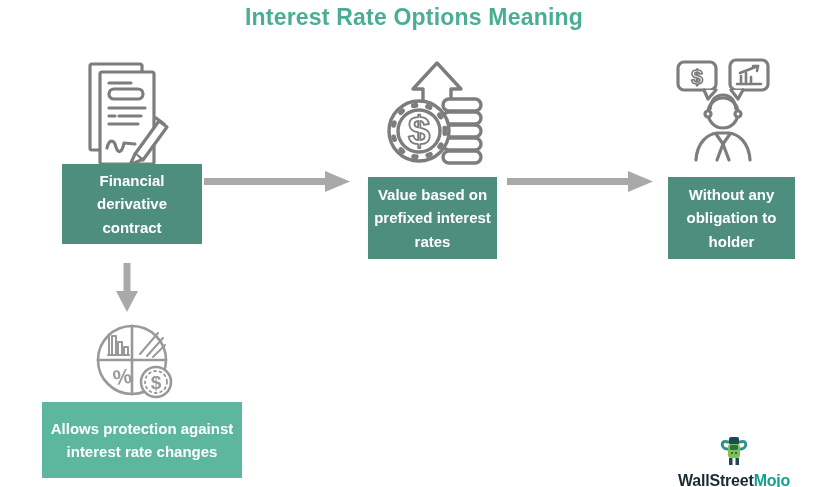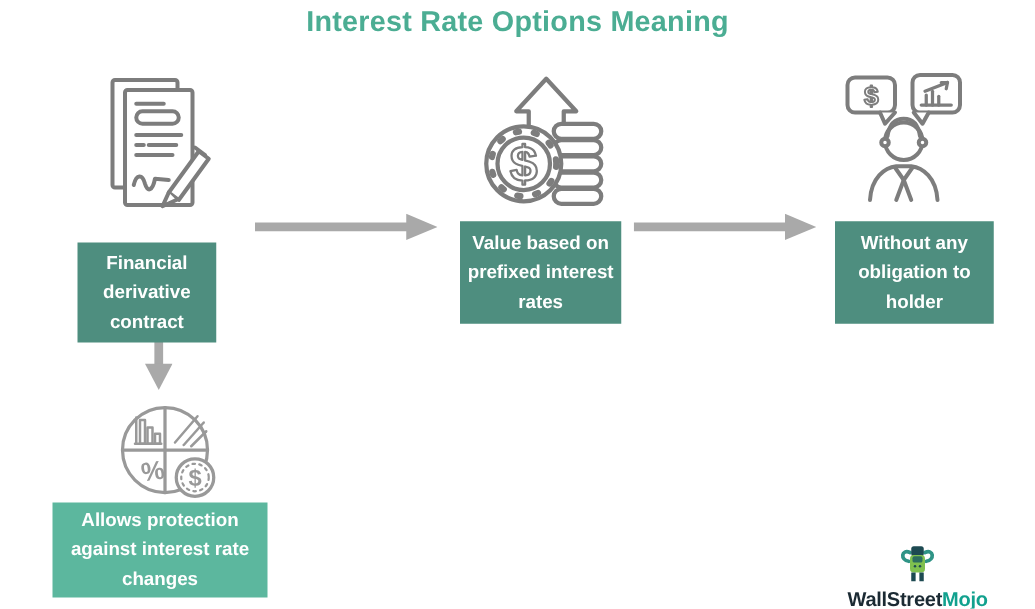--- a/index.html
+++ b/index.html
@@ -30,24 +30,24 @@
     font-weight: bold;
     font-size: 15px;
     line-height: 1.55;
     text-align: center;
     display: flex;
     align-items: center;
     justify-content: center;
     padding: 4px 6px;
   }
   .label-box.light { background: #5CB79E; }
-  #box1 { left: 62px;  top: 194px; width: 111px; height: 80px; }
+  #box1 { left: 62px;  top: 164px; width: 140px; height: 80px; }
   #box2 { left: 368px; top: 177px; width: 129px; height: 82px; justify-content: center; }
   #box3 { left: 668px; top: 177px; width: 127px; height: 82px; justify-content: flex-end; }
-  #box4 { left: 42px;  top: 402px; width: 172px; height: 76px; }
+  #box4 { left: 42px;  top: 402px; width: 200px; height: 76px; }
   #icon-contract { left: 83px;  top: 60px; }
   #icon-coins    { left: 385px; top: 55px; }
   #icon-person   { left: 672px; top: 56px; }
   #icon-pie      { left: 96px;  top: 320px; }
   #arrow1 { position: absolute; left: 204px; top: 171px; }
   #arrow2 { position: absolute; left: 507px; top: 171px; }
   #arrow-down { position: absolute; left: 116px; top: 263px; }
   .logo {
     position: absolute;
     left: 678px; top: 436px;

